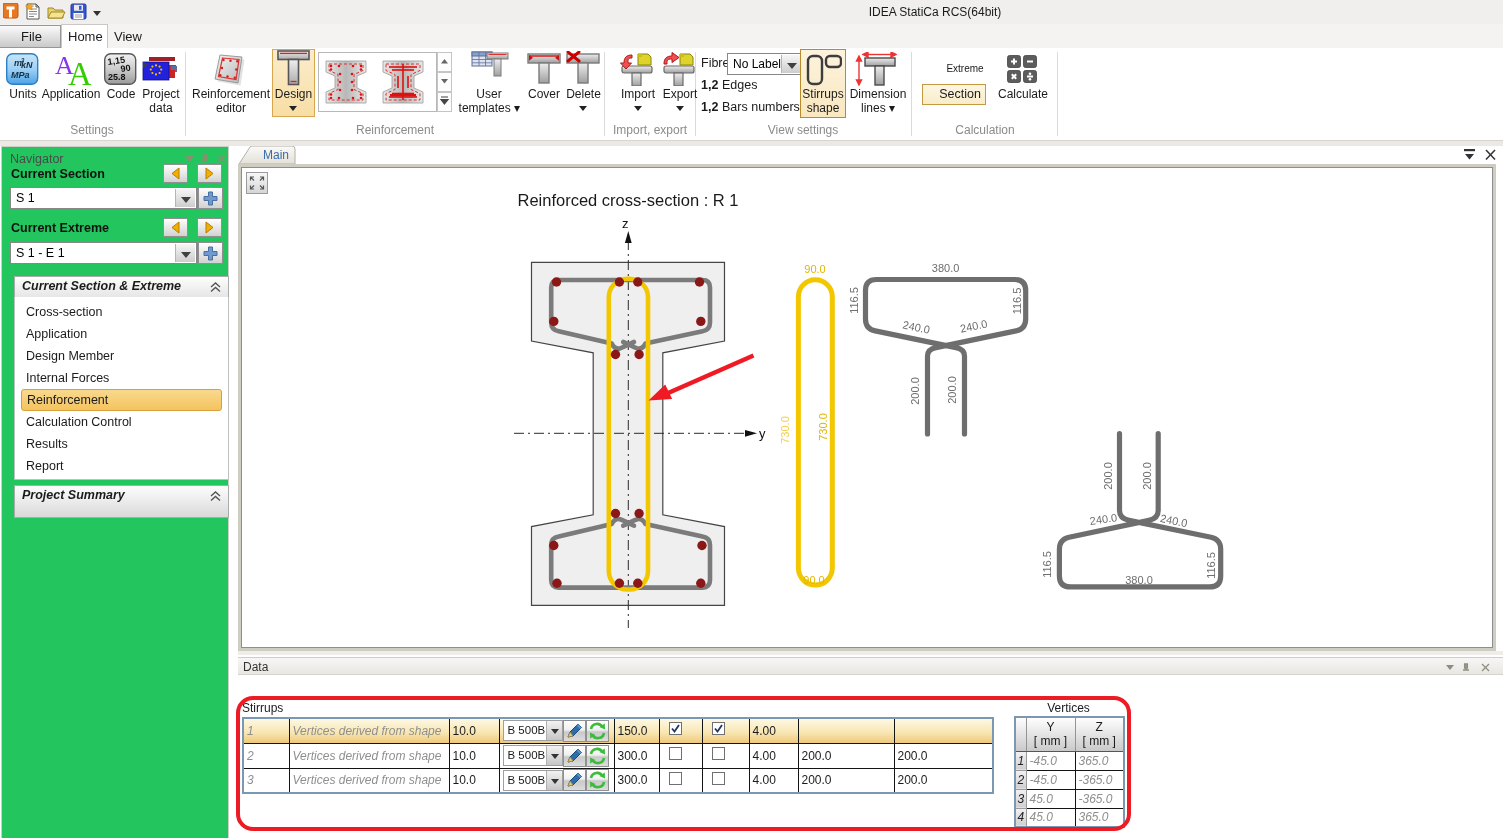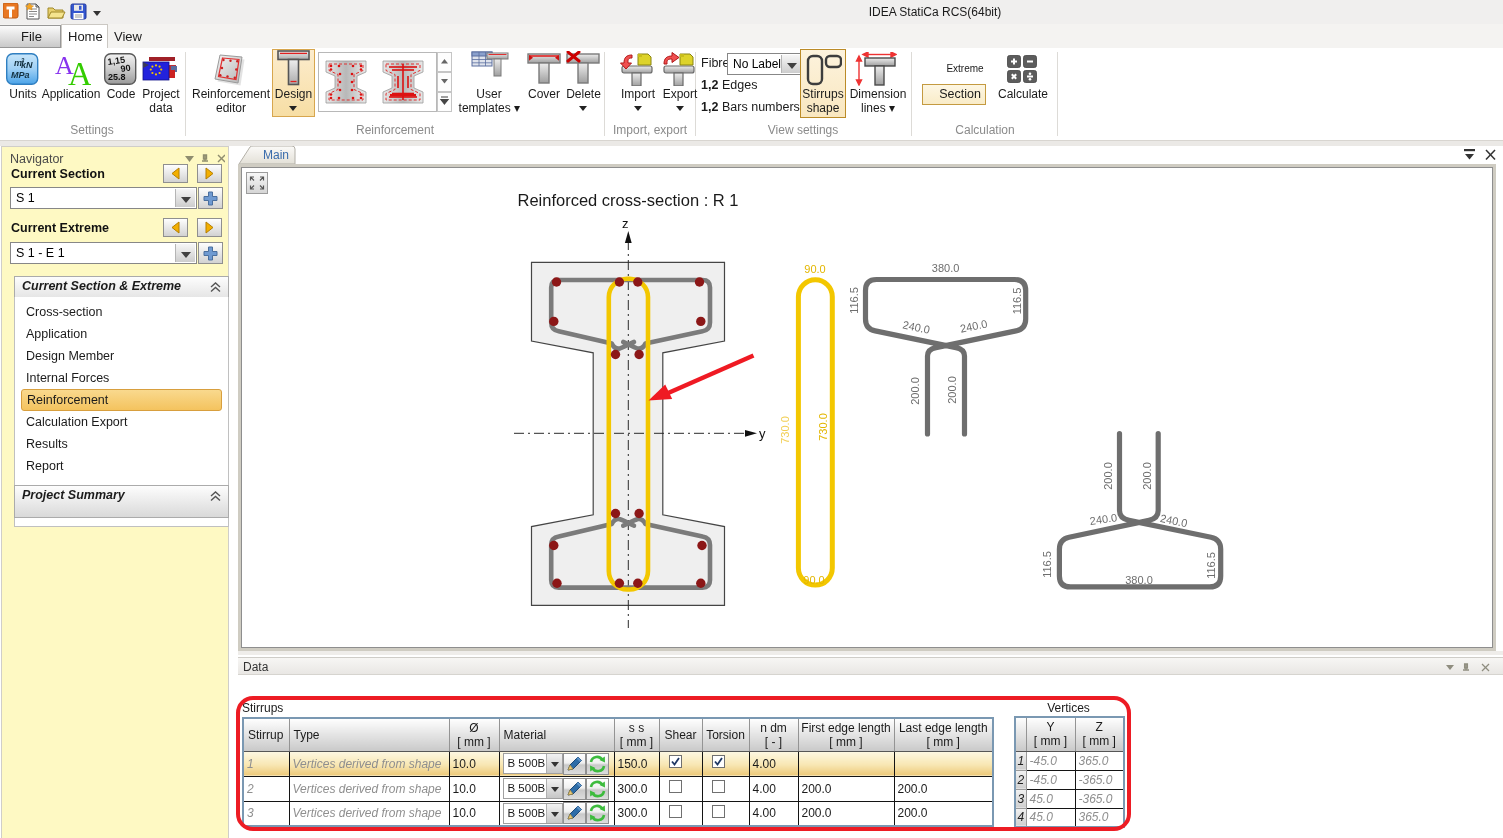--- a/index.html
+++ b/index.html
@@ -12,21 +12,21 @@
   background:#f4f3f1; }
 #ribbon { position:absolute; left:0; top:48px; width:1503px; height:93px;
   background:#fff; border-bottom:1px solid #d8d5d0; }
 .rsep { position:absolute; top:4px; width:1px; height:84px; background:#dddbd7; }
 .rlabel { position:absolute; top:75px; height:14px; font-size:12px; color:#8b8b8b;
   text-align:center; white-space:nowrap; }
 .blabel { position:absolute; font-size:12px; color:#1b1b1b; text-align:center; white-space:nowrap; }
 .orangebtn { position:absolute; background:linear-gradient(#fceccd,#f7deA4);
   border:1px solid #d7a64e; }
 #navigator { position:absolute; left:1px; top:146px; width:228px; height:692px;
-  background:#fef9c3; border:1px solid #d0cec9; border-bottom:none;}
+  background:#22c55e; border:1px solid #d0cec9; border-bottom:none;}
 #mainarea { position:absolute; left:238px; top:146px; width:1265px; height:505px; }
 #canvas { position:absolute; left:0px; top:18px; width:1258px; height:487px;
   background:#cfccc2; padding:3px; }
 #canvas-inner { width:100%; height:100%; background:#fff; border:1px solid #8e8e8e; position:relative;}
 #datapanel { position:absolute; left:238px; top:655px; width:1265px; height:183px; background:#fff; }
 #dataheader { position:absolute; left:0; top:2px; width:1265px; height:18px;
   background:linear-gradient(#f7f6f4,#e9e7e4); border-top:1px solid #cfcdc8; border-bottom:1px solid #d6d4cf;
   font-size:12px; color:#333; }
 .navitem { height:22px; line-height:22px; padding-left:11px; font-size:12.5px; color:#1b1b1b; }
 .grouphdr { position:absolute; left:12px; width:215px; height:33px;
@@ -419,27 +419,27 @@
   </div>
   <div class="plusbtn" style="left:196px;top:95px;"><svg width="23" height="20">
         <path d="M9.5 4 h4 v4.5 h4.5 v4 h-4.5 v4.5 h-4 v-4.5 H5 v-4 h4.5 z" fill="#6f9ad1" stroke="#4a6f9e" stroke-width="1"></path>
       </svg></div>
 
   <div class="grouphdr" style="top:129px;">Current Section &amp; Extreme
     <svg class="abs" style="right:7px;top:5px" width="11" height="11" viewBox="0 0 11 11">
       <path d="M1 5 L5.5 1 L10 5 M1 9.5 L5.5 5.5 L10 9.5" fill="none" stroke="#555" stroke-width="1.4"></path>
       </svg>
   </div>
-  <div class="navlist" style="top:150px;height:230px;">
+  <div class="navlist" style="top:150px;height:183px;">
     <div class="navitem" style="margin-top:4px;">Cross-section</div>
     <div class="navitem">Application</div>
     <div class="navitem">Design Member</div>
     <div class="navitem">Internal Forces</div>
     <div class="navitem" style="background:linear-gradient(#f9d98e,#f4c35e);border:1px solid #d89f3e;border-radius:3px;height:22px;line-height:20px;margin:0 6px;padding-left:5px;">Reinforcement</div>
-    <div class="navitem">Calculation Export</div>
+    <div class="navitem">Calculation Control</div>
     <div class="navitem">Results</div>
     <div class="navitem">Report</div>
   </div>
   <div class="grouphdr" style="top:338px;">Project Summary
     <svg class="abs" style="right:7px;top:5px" width="11" height="11" viewBox="0 0 11 11">
       <path d="M1 5 L5.5 1 L10 5 M1 9.5 L5.5 5.5 L10 9.5" fill="none" stroke="#555" stroke-width="1.4"></path>
       </svg>
   </div>
 </div>
 <div id="mainarea">
@@ -577,32 +577,20 @@
         <col style="width:50px">
         <col style="width:115px">
         <col style="width:45px">
         <col style="width:43px">
         <col style="width:47px">
         <col style="width:49px">
         <col style="width:96px">
         <col style="width:99px">
       </colgroup>
     <tbody>
-        <tr style="height:33px;">
-      <th style="text-align:left;padding-left:4px;">Stirrup</th>
-          <th style="text-align:left;padding-left:4px;">Type</th>
-          <th>Ø<br>[ mm ]</th>
-      <th style="text-align:left;padding-left:4px;">Material</th>
-          <th>s s<br>[ mm ]</th>
-          <th>Shear</th>
-          <th>Torsion</th>
-      <th>n dm<br>[ - ]</th>
-          <th>First edge length<br>[ mm ]</th>
-          <th>Last edge length<br>[ mm ]</th>
-    </tr>
     <tr class="sel" style="height:25px;">
       <td class="ital">1</td>
           <td class="ital">Vertices derived from shape</td>
           <td>10.0</td>
       <td><span class="mcombo"><span style="position:absolute;left:4px;top:3px;">B 500B</span><span style="position:absolute;right:0;top:0;bottom:0;width:16px;background:linear-gradient(#f2f2f2,#c6c6c6);border-left:1px solid #b0b0b0;"></span><span style="position:absolute;right:3px;top:8px;border-left:4.5px solid transparent;border-right:4.5px solid transparent;border-top:5px solid #333;"></span></span><span class="smbtn"><svg width="21" height="20" viewBox="0 0 21 20">
                 <path d="M4 16 L6 11 L14 3 L17.5 6.5 L9 15 Z" fill="#2e6da8" stroke="#1d4a78" stroke-width="1"></path>
                 <path d="M14 3 L17.5 6.5 L16 8 L12.5 4.5 Z" fill="#5a92c8"></path>
                 <path d="M4 16 L6 11 L9 15 Z" fill="#e8c87a" stroke="#a8883a" stroke-width="0.7"></path>
               </svg></span><span class="smbtn"><svg width="21" height="20" viewBox="0 0 21 20">
                 <g fill="none" stroke="#3dbb3d" stroke-width="2.6">

